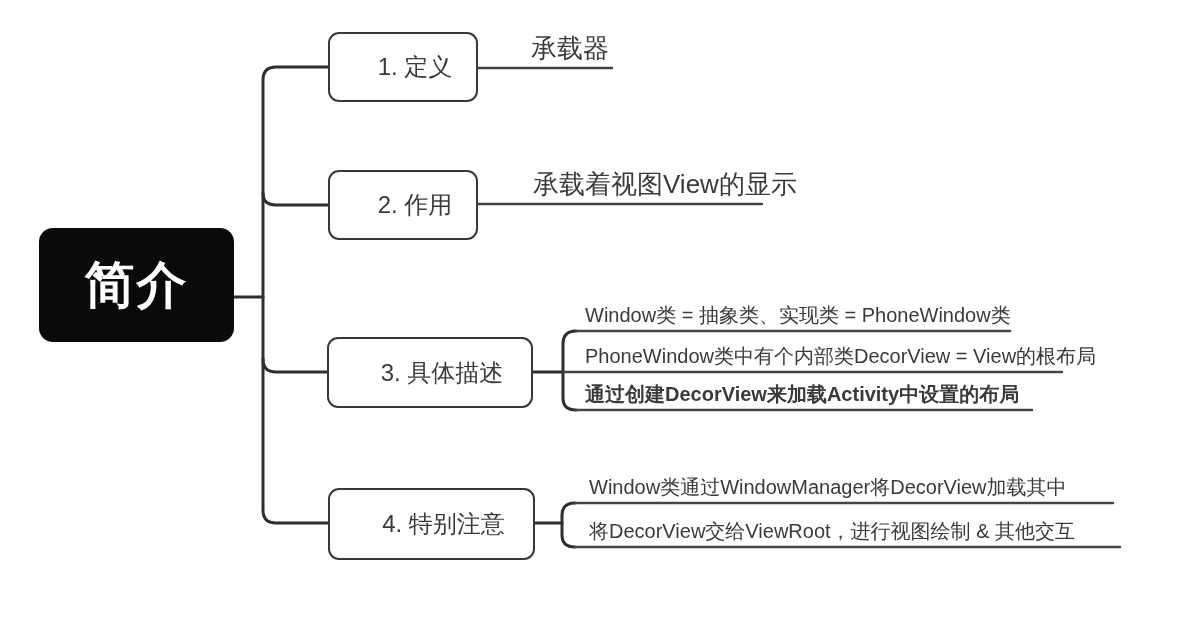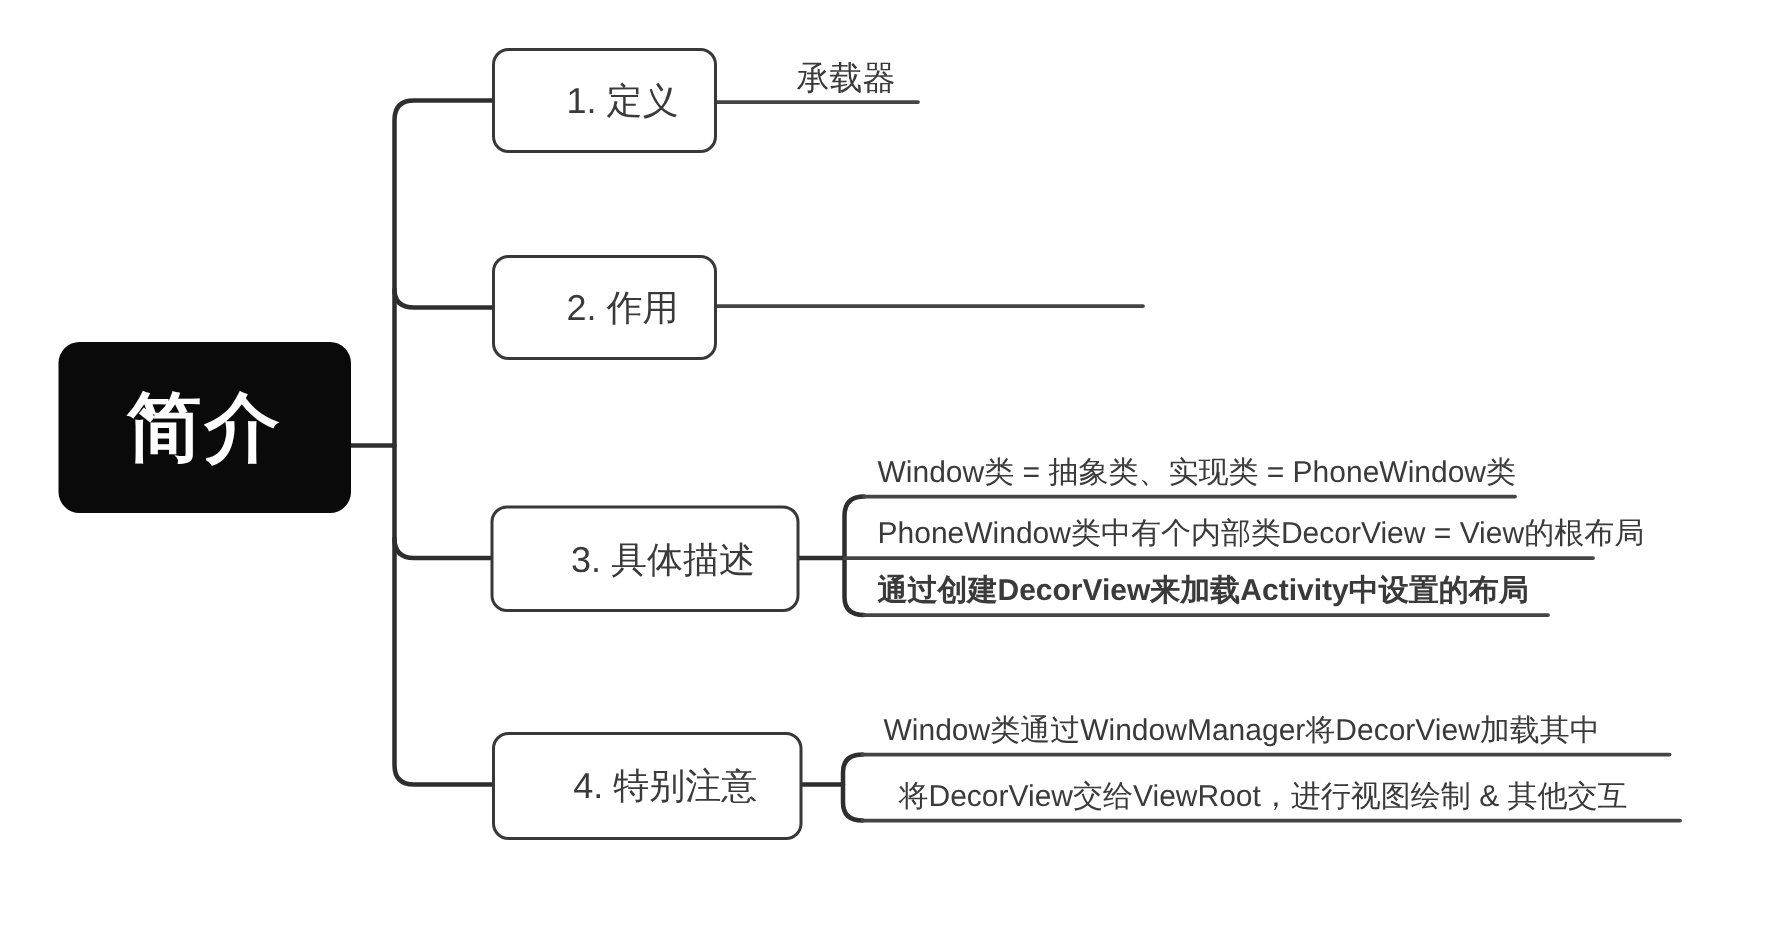--- a/index.html
+++ b/index.html
@@ -32,21 +32,21 @@
     color:#3a3a3a;
     font-size:24px;
     padding-left:24px;
   }
   .leaf{
     position:absolute;
     color:#3a3a3a;
     line-height:1.15;
     white-space:nowrap;
   }
-  .leaf-lg{font-size:22px;}
+  .leaf-lg{font-size:26px;}
   .leaf-sm{font-size:20px;}
 </style>
 </head>
 <body>
 
 <div class="canvas">
 
   <svg width="1186" height="620" viewBox="0 0 1186 620">
     <g fill="none" stroke="#2e2e2e" stroke-width="3" stroke-linecap="round">
 
@@ -80,24 +80,25 @@
   <div class="node branch-box" style="left:328px;top:32px;width:150px;height:70px;">1. 定义</div>
 
   <div class="node branch-box" style="left:328px;top:170px;width:150px;height:70px;">2. 作用</div>
 
   <div class="node branch-box" style="left:327px;top:337px;width:206px;height:71px;">3. 具体描述</div>
 
   <div class="node branch-box" style="left:328px;top:488px;width:207px;height:72px;">4. 特别注意</div>
 
   <div class="leaf leaf-lg" style="left:531px;bottom:556px;">承载器</div>
 
+  <div class="leaf leaf-lg" style="left:533px;bottom:420px;">承载着视图View的显示</div>
 
   <div class="leaf leaf-sm" style="left:585px;bottom:293px;">Window类 = 抽象类、实现类 = PhoneWindow类</div>
 
   <div class="leaf leaf-sm" style="left:585px;bottom:252px;">PhoneWindow类中有个内部类DecorView = View的根布局</div>
 
   <div class="leaf leaf-sm" style="left:585px;bottom:214px;font-weight:bold;">通过创建DecorView来加载Activity中设置的布局</div>
 
   <div class="leaf leaf-sm" style="left:589px;bottom:121px;margin-top:12px;">Window类通过WindowManager将DecorView加载其中</div>
 
-  <div class="leaf leaf-sm" style="left:589px;bottom:77px;margin-left:10px;">将DecorView交给ViewRoot，进行视图绘制 &amp; 其他交互</div>
+  <div class="leaf leaf-sm" style="left:589px;bottom:77px;">将DecorView交给ViewRoot，进行视图绘制 &amp; 其他交互</div>
 
 </div>
 
 </body></html>

